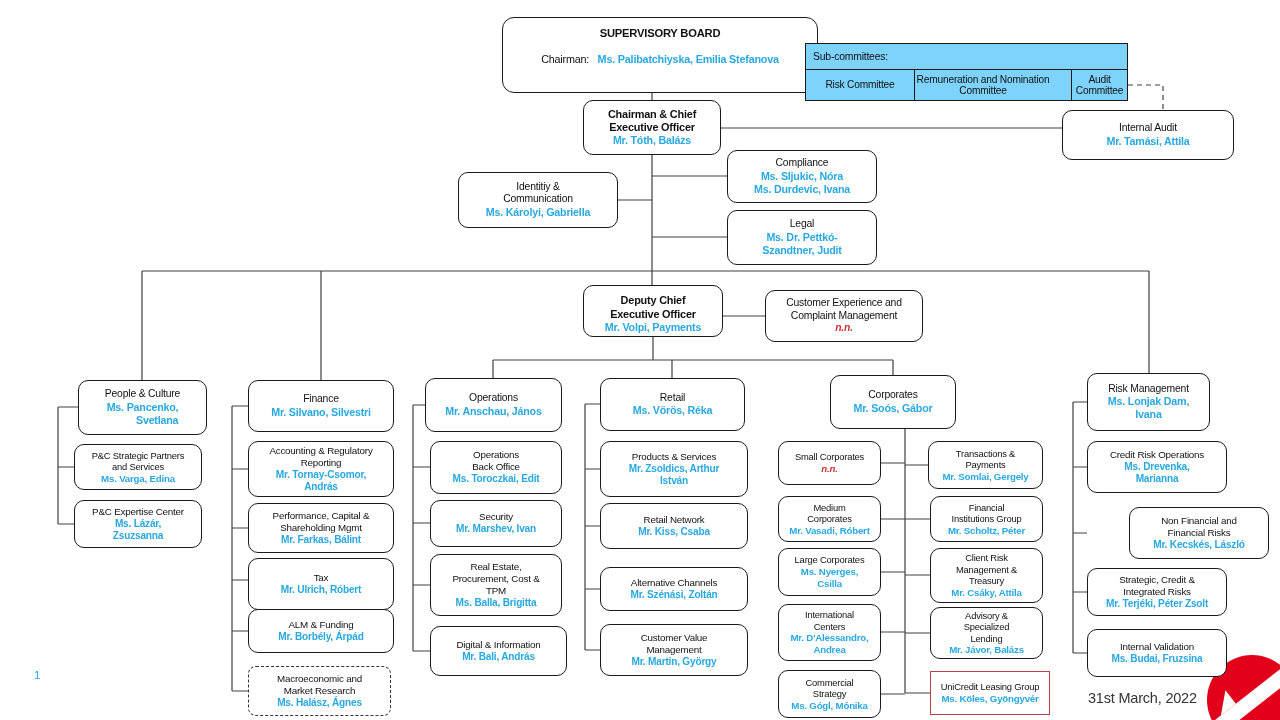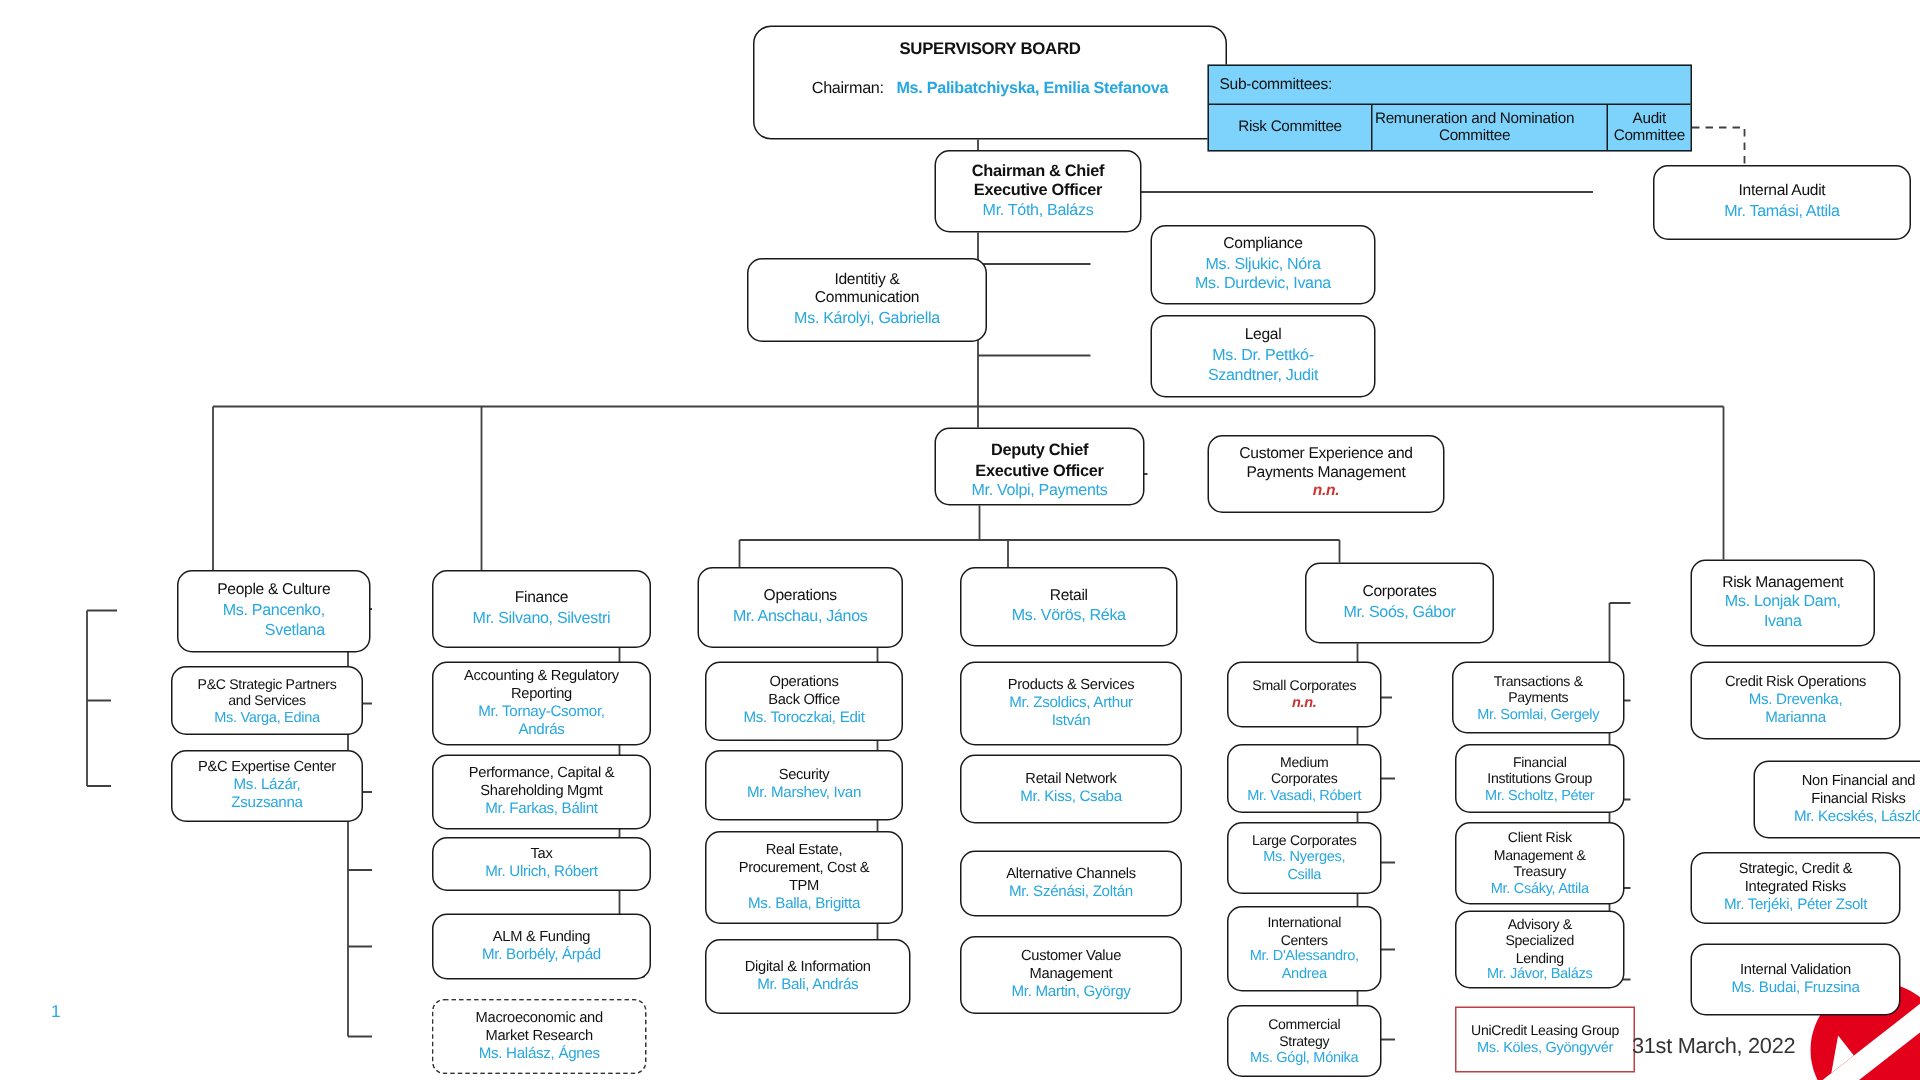--- a/index.html
+++ b/index.html
@@ -15,24 +15,24 @@
     width:1280px;height:720px;position:relative;background:#fff;overflow:hidden;
     font-family:"Liberation Sans","DejaVu Sans",sans-serif;color:#111;
   }
   #lines{position:absolute;left:0;top:0;z-index:0;}
   .abs{position:absolute;box-sizing:border-box;z-index:2;}
   
   .box{
     position:absolute;box-sizing:border-box;z-index:2;background:#fff;
     border:1.4px solid var(--border);border-radius:10px;
     display:flex;flex-direction:column;align-items:center;justify-content:center;
-    text-align:center;padding:2px 3px;line-height:1.22;margin-left:40px;
+    text-align:center;padding:2px 3px;line-height:1.22;
   }
   .box .t{color:#111;font-size:10.4px;white-space:pre-line;letter-spacing:-0.2px;}
-  .box .n{color:var(--accent);font-weight:normal;font-size:10.7px;white-space:pre-line;letter-spacing:-0.2px;}
+  .box .n{color:var(--accent);font-weight:bold;font-size:10.7px;white-space:pre-line;letter-spacing:-0.2px;}
   .box.bold .t{font-weight:bold;font-size:10.9px;}
   .box.sm .t{font-size:9.8px;}
   .box.sm .n{font-size:10.1px;}
   .box.xs .t{font-size:9.4px;}
   .box.xs .n{font-size:9.7px;}
   .box.dashed{border:1.2px dashed #333;border-radius:8px;}
   .box.leasing{border:1.2px solid var(--leasing);border-radius:0;}
   .n.vacant, .vacant{color:var(--vacant)!important;font-style:italic;font-weight:bold;font-size:10.4px;}
   
   .sb{
@@ -127,21 +127,21 @@
       <div class="n">Ms. Dr. Pettkó-
 Szandtner, Judit</div>
     </div>
     <div class="box bold" style="left: 583px; top: 285px; width: 140px; height: 52px; justify-content: flex-end;">
       <div class="t">Deputy Chief
 Executive Officer</div>
       <div class="n">Mr. Volpi, Payments</div>
     </div>
     <div class="box" style="left: 765px; top: 290px; width: 158px; height: 52px;">
       <div class="t">Customer Experience and
-Payments Management</div>
+Complaint Management</div>
       <div class="n vacant">n.n.</div>
     </div>
     <div class="box" style="left: 78px; top: 380px; width: 129px; height: 55px; text-align: right;">
       <div class="t">People &amp; Culture</div>
       <div class="n">Ms. Pancenko,
 Svetlana</div>
     </div>
     <div class="box xs" style="left: 74px; top: 444px; width: 128px; height: 46px;">
       <div class="t">P&amp;C Strategic Partners
 and Services</div>
@@ -160,21 +160,21 @@
       <div class="t">Accounting &amp; Regulatory
 Reporting</div>
       <div class="n">Mr. Tornay-Csomor,
 András</div>
     </div>
     <div class="box sm" style="left: 248px; top: 503px; width: 146px; height: 50px;">
       <div class="t">Performance, Capital &amp;
 Shareholding Mgmt</div>
       <div class="n">Mr. Farkas, Bálint</div>
     </div>
-    <div class="box sm" style="left: 248px; top: 558px; width: 146px; height: 36px; text-align: right;">
+    <div class="box sm" style="left: 248px; top: 558px; width: 146px; height: 52px; text-align: right;">
       <div class="t">Tax</div>
       <div class="n">Mr. Ulrich, Róbert</div>
     </div>
     <div class="box sm" style="left: 248px; top: 609px; width: 146px; height: 44px;">
       <div class="t">ALM &amp; Funding</div>
       <div class="n">Mr. Borbély, Árpád</div>
     </div>
     <div class="box sm dashed" style="left: 248px; top: 666px; width: 143px; height: 50px;">
       <div class="t">Macroeconomic and
 Market Research</div>

